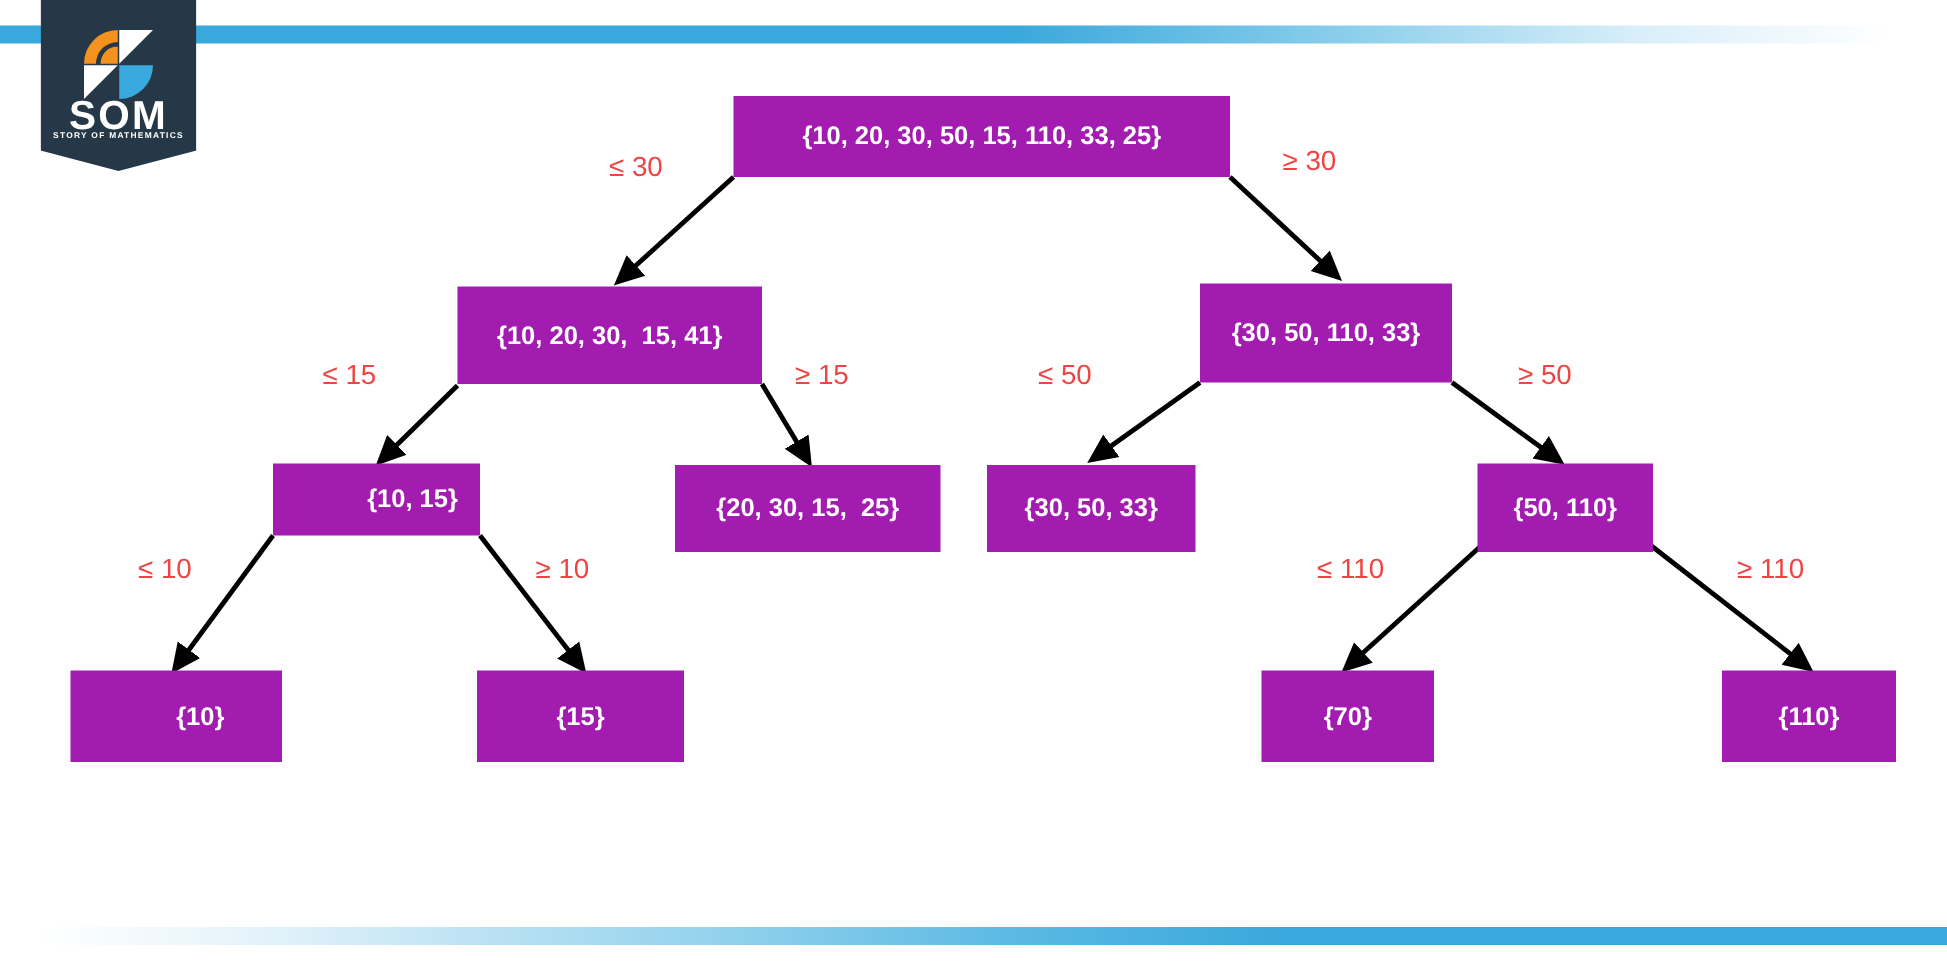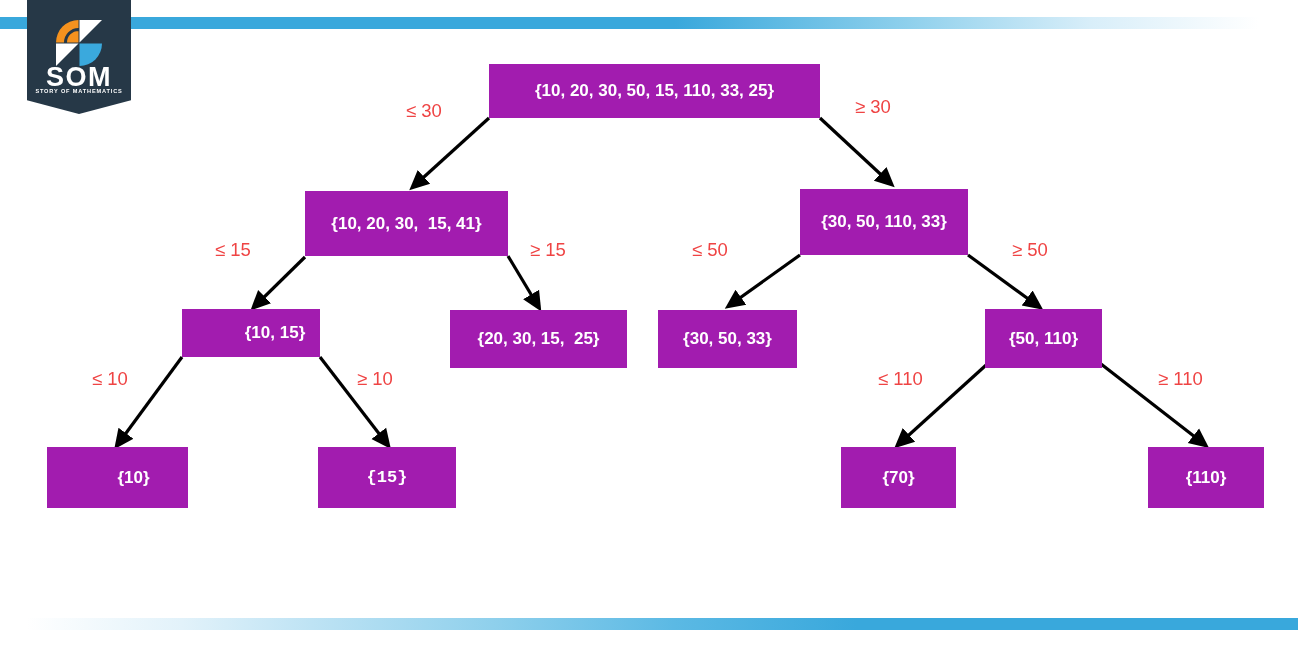--- a/index.html
+++ b/index.html
@@ -192,21 +192,21 @@
   </div>
 
   <div class="node" style="left:985px; top:309px; width:117px; height:59px;justify-content:center;">
     <span>{50, 110}</span>
   </div>
 
   <div class="node" style="left:47px; top:447px; width:141px; height:61px;padding-left:32px;">
     <span>{10}</span>
   </div>
 
-  <div class="node" style="left:318px; top:447px; width:138px; height:61px;font-family:Liberation Mono, monospace;">
+  <div class="node" style="left:318px; top:447px; width:138px; height:61px;">
     <span>{15}</span>
   </div>
 
   <div class="node" style="left:841px; top:447px; width:115px; height:61px;">
     <span>{70}</span>
   </div>
 
   <div class="node" style="left:1148px; top:447px; width:116px; height:61px;">
     <span>{110}</span>
   </div>

